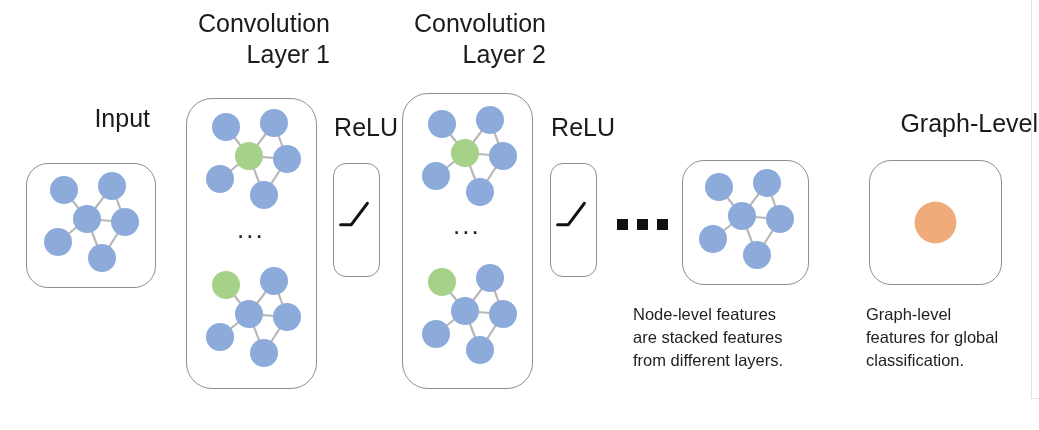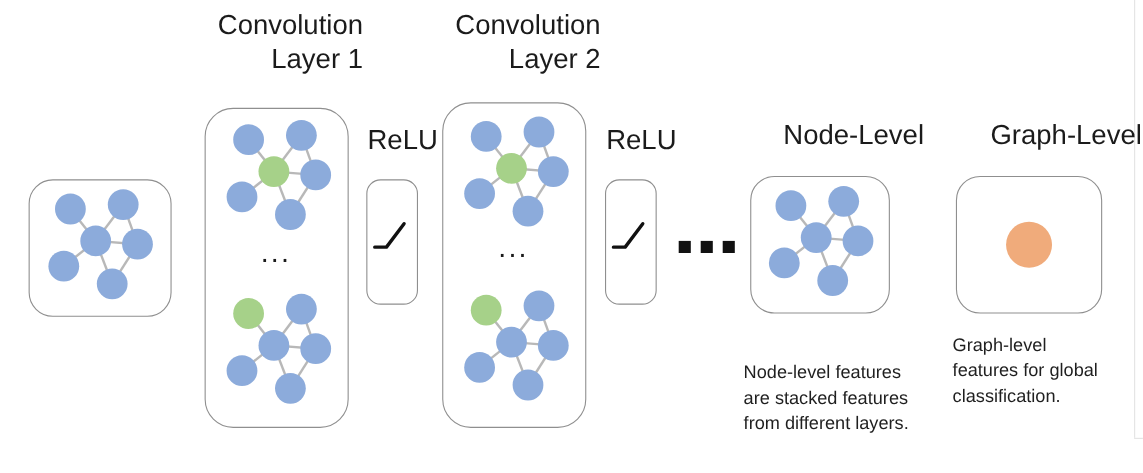--- a/index.html
+++ b/index.html
@@ -87,20 +87,21 @@
   }
 </style>
 </head>
 <body>
 
 <div id="canvas">
 
   <div class="rule-v" style="left:1031px; top:0; height:398px;"></div>
   <div class="rule-h" style="left:1031px; top:398px; width:8px;"></div>
 
+  <div class="heading" style="left:20px; top:103px; width:130px;">Input</div>
 
   <div class="box box-input" style="left:26px; top:163px; width:130px; height:125px;">
     <svg class="graph-svg" viewBox="0 0 110 110" style="left:10px; top:8px; width:112px; height:110px;">
       <g stroke="#b8b8b8" stroke-width="2.2" fill="none">
         <line x1="26" y1="18" x2="49" y2="47"></line>
         <line x1="74" y1="14" x2="49" y2="47"></line>
         <line x1="74" y1="14" x2="87" y2="50"></line>
         <line x1="49" y1="47" x2="87" y2="50"></line>
         <line x1="49" y1="47" x2="20" y2="70"></line>
         <line x1="49" y1="47" x2="64" y2="86"></line>
@@ -228,21 +229,20 @@
       <polyline points="4,46 20,46 44,14" fill="none" stroke="#111111" stroke-width="4.6" stroke-linecap="round" stroke-linejoin="round"></polyline>
     </svg>
   </div>
 
   <div class="sq-dots" style="left:617px; top:219px;">
     <span></span>
     <span></span>
     <span></span>
   </div>
 
-  <div class="heading" style="left:655px; top:108px; width:185px;">Node-Level</div>
 
   <div class="box box-node" style="left:682px; top:160px; width:127px; height:125px;">
     <svg class="graph-svg" viewBox="0 0 110 110" style="left:10px; top:8px; width:110px; height:110px;">
       <g stroke="#b8b8b8" stroke-width="2.2" fill="none">
         <line x1="26" y1="18" x2="49" y2="47"></line>
         <line x1="74" y1="14" x2="49" y2="47"></line>
         <line x1="74" y1="14" x2="87" y2="50"></line>
         <line x1="49" y1="47" x2="87" y2="50"></line>
         <line x1="49" y1="47" x2="20" y2="70"></line>
         <line x1="49" y1="47" x2="64" y2="86"></line>
@@ -252,21 +252,21 @@
         <circle cx="26" cy="18" r="14"></circle>
         <circle cx="74" cy="14" r="14"></circle>
         <circle cx="49" cy="47" r="14"></circle>
         <circle cx="87" cy="50" r="14"></circle>
         <circle cx="20" cy="70" r="14"></circle>
         <circle cx="64" cy="86" r="14"></circle>
       </g>
     </svg>
   </div>
 
-  <div class="caption" style="left:676px; top:303px; width:190px;margin-top:25px;">Node-level features
+  <div class="caption" style="left:633px; top:303px; width:190px;">Node-level features
 are stacked features
 from different layers.</div>
 
   <div class="heading" style="left:848px; top:108px; width:190px;">Graph-Level</div>
 
   <div class="box box-graph" style="left:869px; top:160px; width:133px; height:125px;">
     <svg class="graph-svg" viewBox="0 0 100 100" style="left:0px; top:0px; width:131px; height:123px;">
       <circle cx="50" cy="50" r="17" fill="#f0ab7b"></circle>
     </svg>
   </div>

